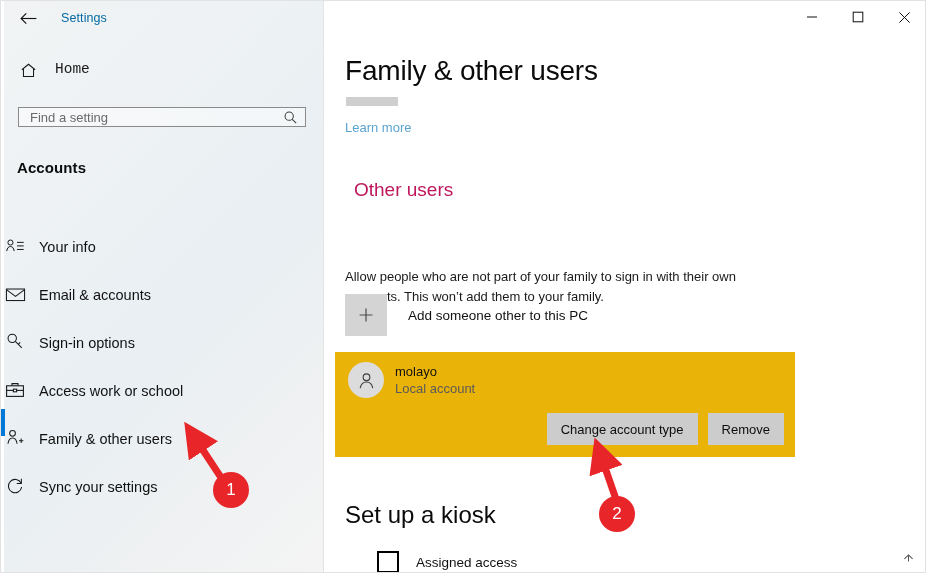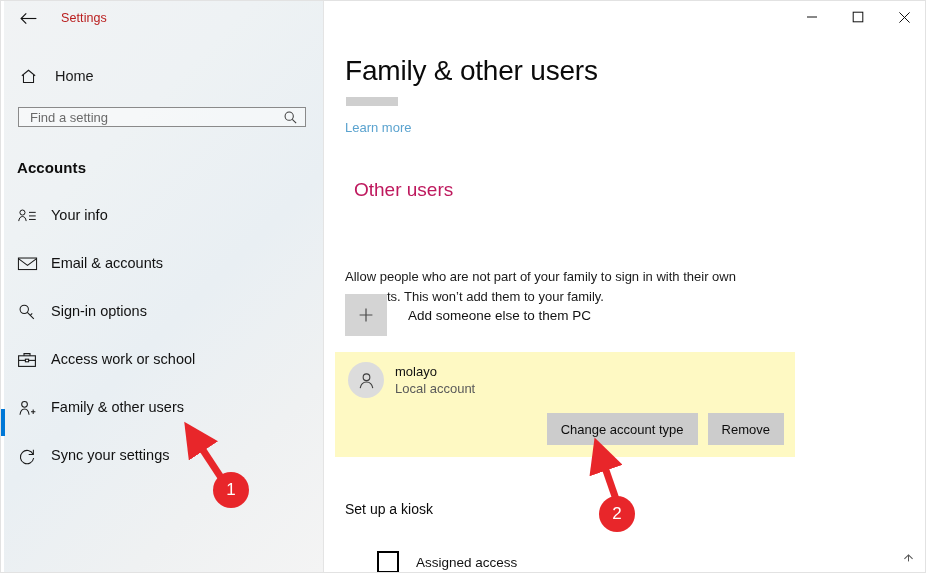--- a/index.html
+++ b/index.html
@@ -40,21 +40,21 @@
     width: 46px;
     height: 32px;
     display: flex;
     align-items: center;
     justify-content: center;
     margin-left: 4px;
   }
   .back-btn svg { display: block; }
   .app-title {
     font-size: 12.5px;
-    color: #b91c1c;
+    color: #0369a1;
     margin-left: 10px;
     letter-spacing: .1px;
   }
   .wincontrols {
     position: absolute;
     right: 0; top: 0;
     display: flex;
     height: 32px;
   }
   .wc {
@@ -81,21 +81,22 @@
     left: 0; top: 0;
     width: 3px; height: 573px;
     background: #ffffff;
   }
   .home-row {
     position: absolute;
     top: 60px; left: 8px;
     width: 300px;
     height: 30px;
     display: flex;
-    align-items: center;
+    align-items: flex-start;
+    font-family: Liberation Mono, monospace;
   }
   .home-icon {
     width: 38px;
     display: flex;
     align-items: center;
     justify-content: center;
   }
   .home-label {
     font-size: 14.5px;
     color: #1a1a1a;
@@ -139,22 +140,22 @@
 
   .navlist {
     position: absolute;
     top: 206px; left: 0;
     width: 322px;
   }
   .navitem {
     position: relative;
     height: 48px;
     display: flex;
-    align-items: flex-start;
-    padding-left: 16px;
+    align-items: flex-end;
+    padding-left: 4px;
     box-sizing: border-box;
   }
   .navitem .sel {
     position: absolute;
     left: 0;
     top: 10px;
     width: 4px;
     height: 27px;
     background: #0078d7;
     display: none;
@@ -241,21 +242,21 @@
     font-size: 13.5px;
     color: #121212;
     margin-left: 21px;
   }
 
   .account-card {
     position: absolute;
     top: 351px; left: 11px;
     width: 460px;
     height: 105px;
-    background: #fef9c3;
+    background: #eab308;
   }
   .acct-top {
     position: absolute;
     top: 10px; left: 13px;
     display: flex;
     align-items: center;
   }
   .avatar {
     width: 36px;
     height: 36px;
@@ -299,21 +300,21 @@
     cursor: default;
     display: flex;
     align-items: center;
     justify-content: center;
     white-space: nowrap;
   }
 
   .kiosk-head {
     position: absolute;
     top: 500px; left: 21px;
-    font-size: 14px;
+    font-size: 24px;
     color: #0a0a0a;
   }
   .assigned-row {
     position: absolute;
     top: 550px; left: 43px;
     display: flex;
     align-items: center;
     padding-left: 10px;
   }
   .checkbox {
@@ -472,21 +473,21 @@
 
     <div class="sub-head">Other users</div>
     <div class="desc">Allow people who are not part of your family to sign in with their own accounts. This won’t add them to your family.</div>
 
     <div class="add-row">
       <span class="plus-tile">
         <svg width="18" height="18" viewBox="0 0 18 18" fill="none" stroke="#4a4a4a" stroke-width="1.2">
           <path d="M9 2.6 V15.4 M2.6 9 H15.4"></path>
         </svg>
       </span>
-      <span class="add-label">Add someone else to them PC</span>
+      <span class="add-label">Add someone other to this PC</span>
     </div>
 
     <div class="account-card">
       <div class="acct-top">
         <span class="avatar">
           <svg width="21" height="21" viewBox="0 0 22 22" fill="none" stroke="#3c3c3c" stroke-width="1.15">
             <circle cx="11" cy="7.6" r="3.5"></circle>
             <path d="M4.4 19 C5.2 14.6 7.8 12.6 11 12.6 C14.2 12.6 16.8 14.6 17.6 19"></path>
           </svg>
         </span>

